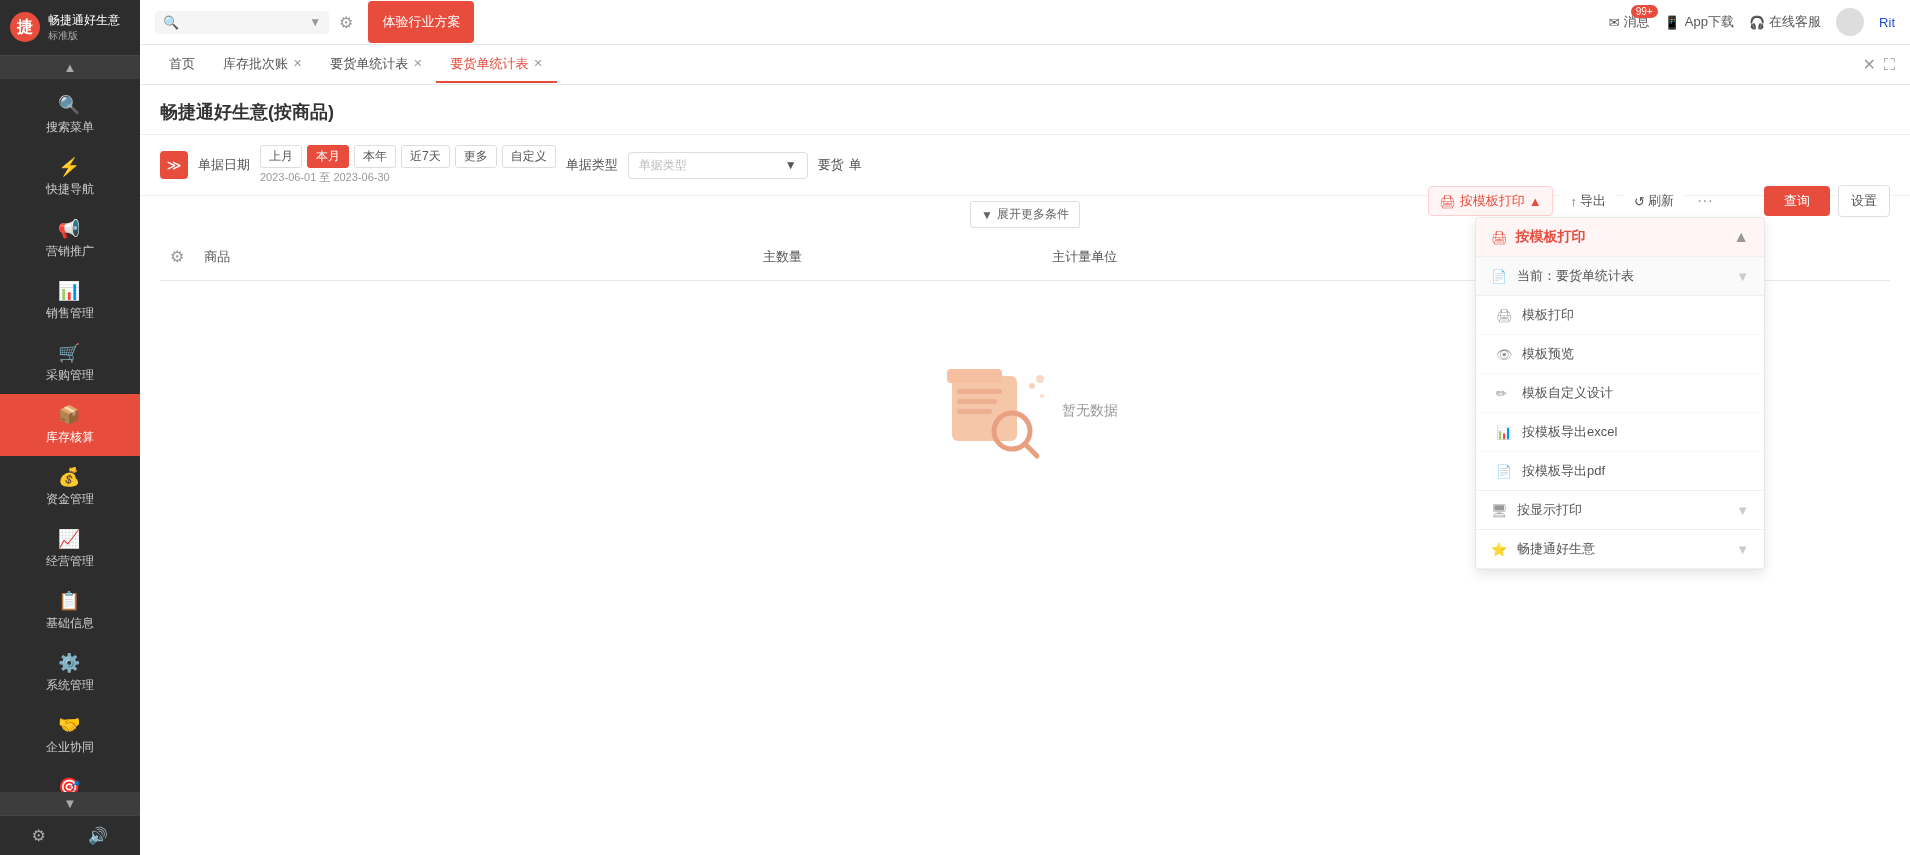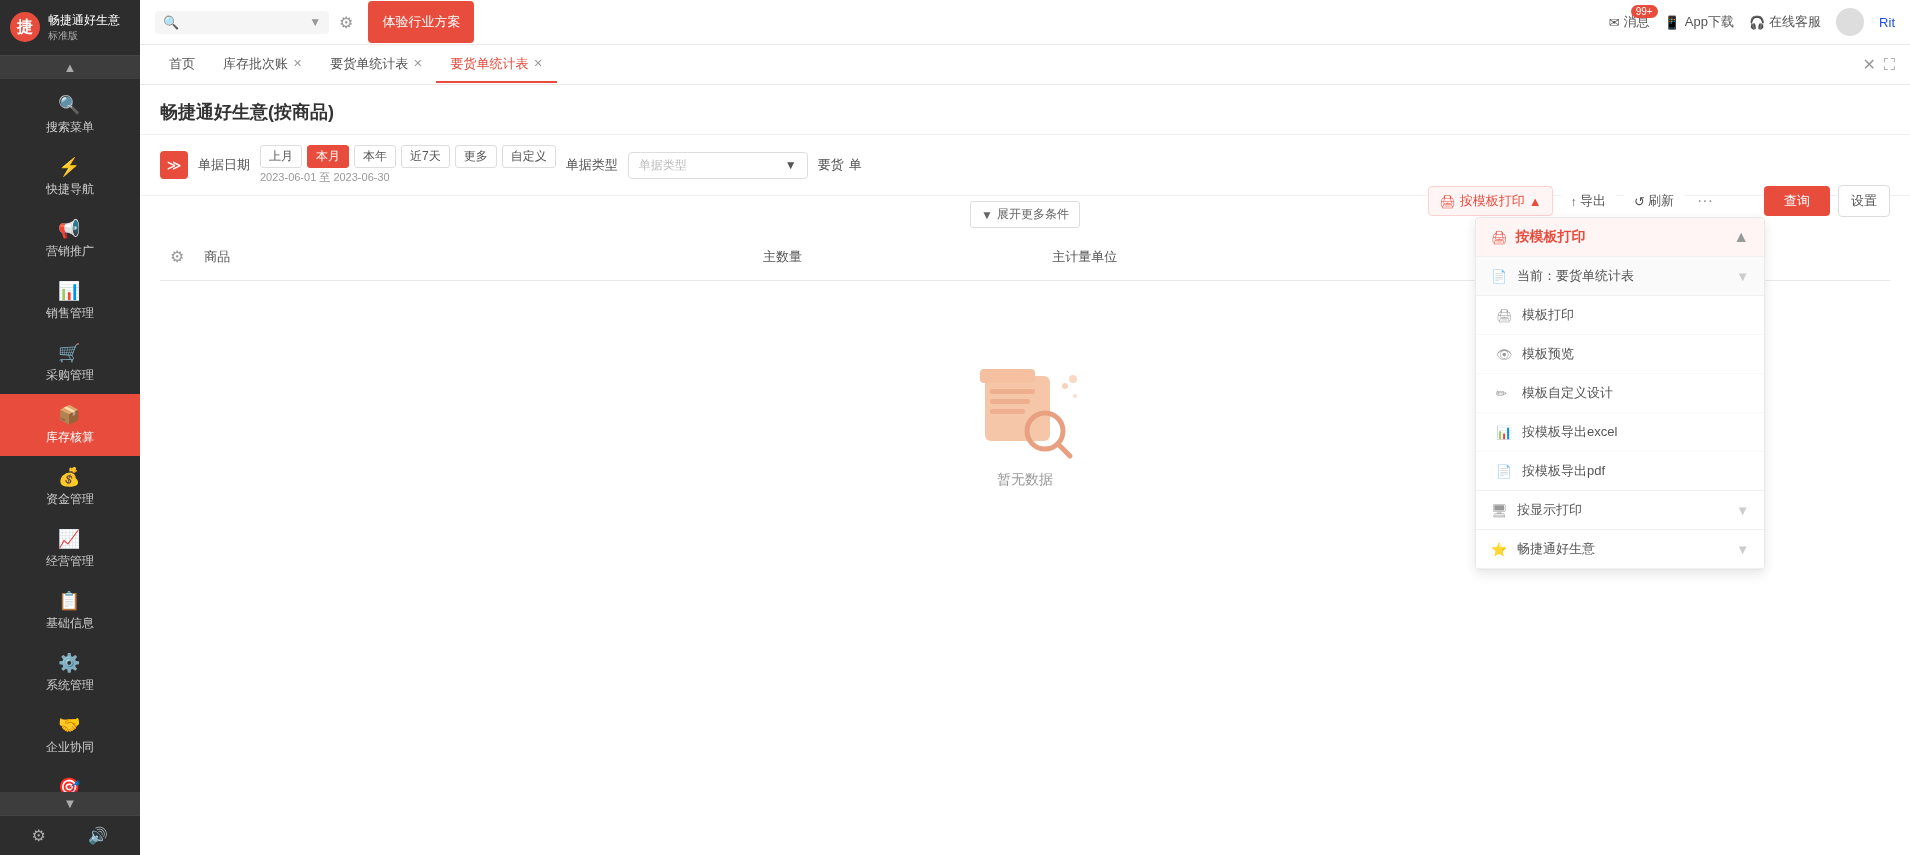--- a/index.html
+++ b/index.html
@@ -60,21 +60,21 @@
     .filter-select-box { border: 1px solid #ddd; border-radius: 4px; padding: 4px 10px; font-size: 12px; color: #555; background: #fff; cursor: pointer; display: flex; align-items: center; gap: 5px; min-width: 180px; justify-content: space-between; }
     .filter-yaohuodan { display: flex; align-items: center; gap: 5px; font-size: 13px; color: #555; }
     .expand-more-btn { display: flex; align-items: center; gap: 4px; color: #666; font-size: 12px; cursor: pointer; border: 1px solid #ddd; border-radius: 3px; padding: 4px 10px; background: #fff; }
     .filter-row2 { width: 100%; display: flex; justify-content: center; padding: 5px 0; }
 
     
     .table-container { padding: 0 20px; }
     .table-header-row { display: flex; align-items: center; padding: 6px 0; border-bottom: 1px solid #e8e8e8; }
     .th { font-size: 13px; color: #555; font-weight: normal; padding: 8px 10px; }
     .table-body { min-height: 200px; display: flex; align-items: center; justify-content: center; flex-direction: column; padding: 80px 0; }
-    .no-data { display: flex; flex-direction: column; align-items: center; gap: 10px; }
+    .no-data { display: flex; flex-direction: row; align-items: center; gap: 10px; }
     .no-data-text { color: #999; font-size: 14px; }
 
     
     .table-settings-icon { color: #999; font-size: 16px; cursor: pointer; padding: 8px 10px; }
     .toolbar-btn { display: flex; align-items: center; gap: 4px; font-size: 13px; color: #555; cursor: pointer; padding: 5px 10px; border: 1px solid #ddd; border-radius: 3px; background: #fff; }
     .toolbar-btn.print-btn { background: #fff5f5; color: #e74c3c; border-color: #ffd0d0; }
     .query-btn { background: #e74c3c; color: white; border: none; border-radius: 4px; padding: 6px 20px; font-size: 13px; cursor: pointer; margin-left: 38px; }
     .settings-btn { background: #fff; color: #555; border: 1px solid #ddd; border-radius: 4px; padding: 6px 12px; font-size: 13px; cursor: pointer; }
     .more-btn { color: #999; font-size: 16px; cursor: pointer; padding: 5px; }
 

